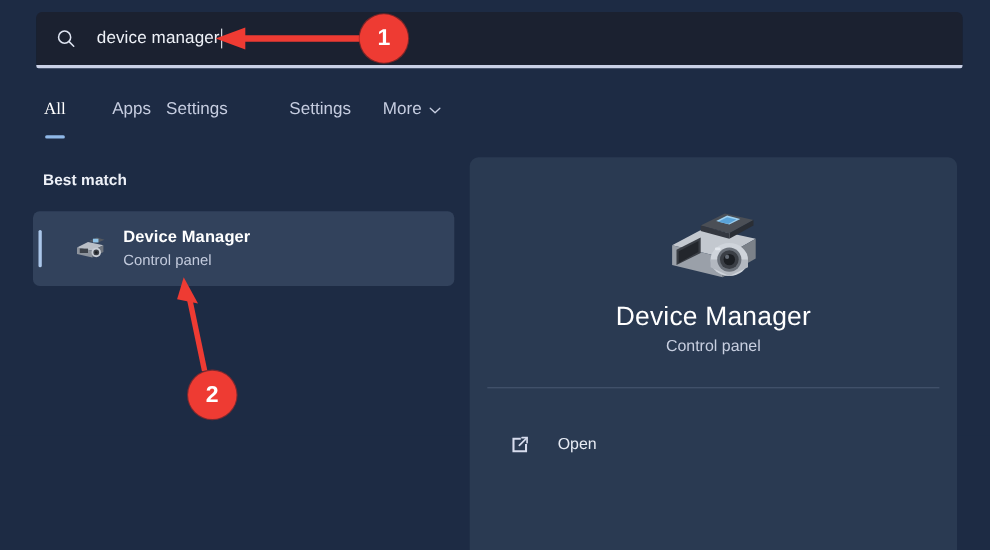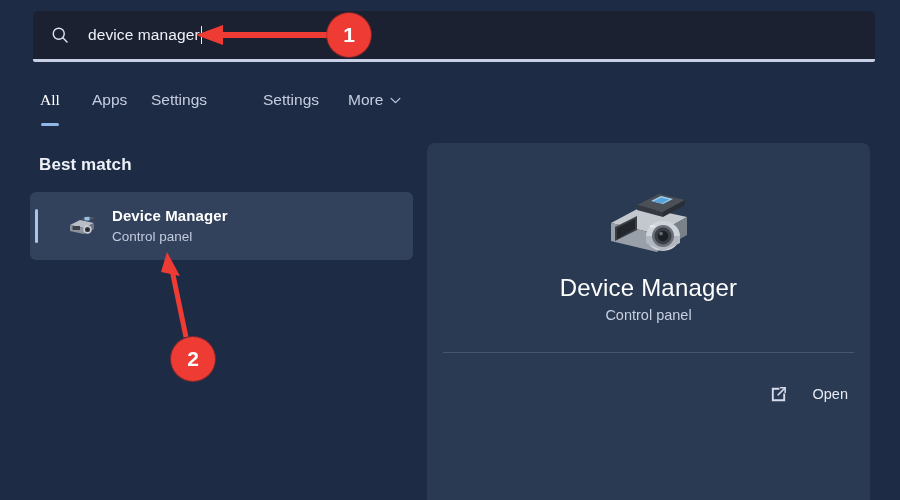--- a/index.html
+++ b/index.html
@@ -47,21 +47,21 @@
     font-size:15.5px; color:#c6cde0;
     cursor:default; white-space:nowrap;
   }
   .tab.active { color:#ffffff; }
   .tab .underline {
     position:absolute; left:50%; transform:translateX(-50%);
     bottom:-6px; width:18px; height:3px;
     background:#8fb8e8; border-radius:2px;
   }
   .tab-all       { left:40px;font-family:Liberation Serif, serif;  }
-  .tab-apps      { left:92px;  }
+  .tab-apps      { left:102px;  }
   .tab-documents { left:151px; }
   .tab-settings  { left:263px; }
   .tab-more      { left:348px; }
   .chev {
     margin-left:7px; width:11px; height:7px; display:block;
   }
 
   .avatar {
     position:absolute; left:795px; top:84px;
     width:28px; height:28px; border-radius:50%;
@@ -72,21 +72,21 @@
   .dots {
     position:absolute; left:840px; top:90px;
     width:26px; height:16px;
     display:flex; align-items:center; justify-content:space-between;
   }
   .dots i { width:4px; height:4px; border-radius:50%; background:#cdd5e6; display:block; }
 
   
   .best-match-label {
     position:absolute; left:39px; top:155px;
-    font-size:17px; font-weight:bold; color:#eef1f8;
+    font-size:14px; font-weight:bold; color:#eef1f8;
     letter-spacing:.1px;
   }
 
   .result-card {
     position:absolute; left:30px; top:192px;
     width:383px; height:68px;
     background:#32425c;
     border-radius:6px;
     display:flex; align-items:center;
   }
@@ -121,23 +121,23 @@
   }
   .preview-sub {
     position:absolute; left:0; right:0; top:164px;
     text-align:center; font-size:14.5px; color:#c8cfe0;
   }
   .preview-divider {
     position:absolute; left:16px; right:16px; top:209px;
     height:1px; background:#46566f;
   }
   .open-row {
-    position:absolute; left:23px; top:233px;
+    position:absolute; left:23px; top:243px;
     width:398px; height:36px;
-    display:flex; align-items:center; border-radius:4px;justify-content:flex-end;
+    display:flex; align-items:center; border-radius:4px;
   }
   .open-icon { width:19px; height:19px; margin-left:13px; flex:none; }
   .open-label { margin-left:25px; font-size:14.5px; color:#e6eaf3; }
 
   
   .anno-circle {
     position:absolute; border-radius:50%;
     background:#ee3b33;
     display:flex; align-items:center; justify-content:center;
     color:#ffffff; font-weight:bold;

